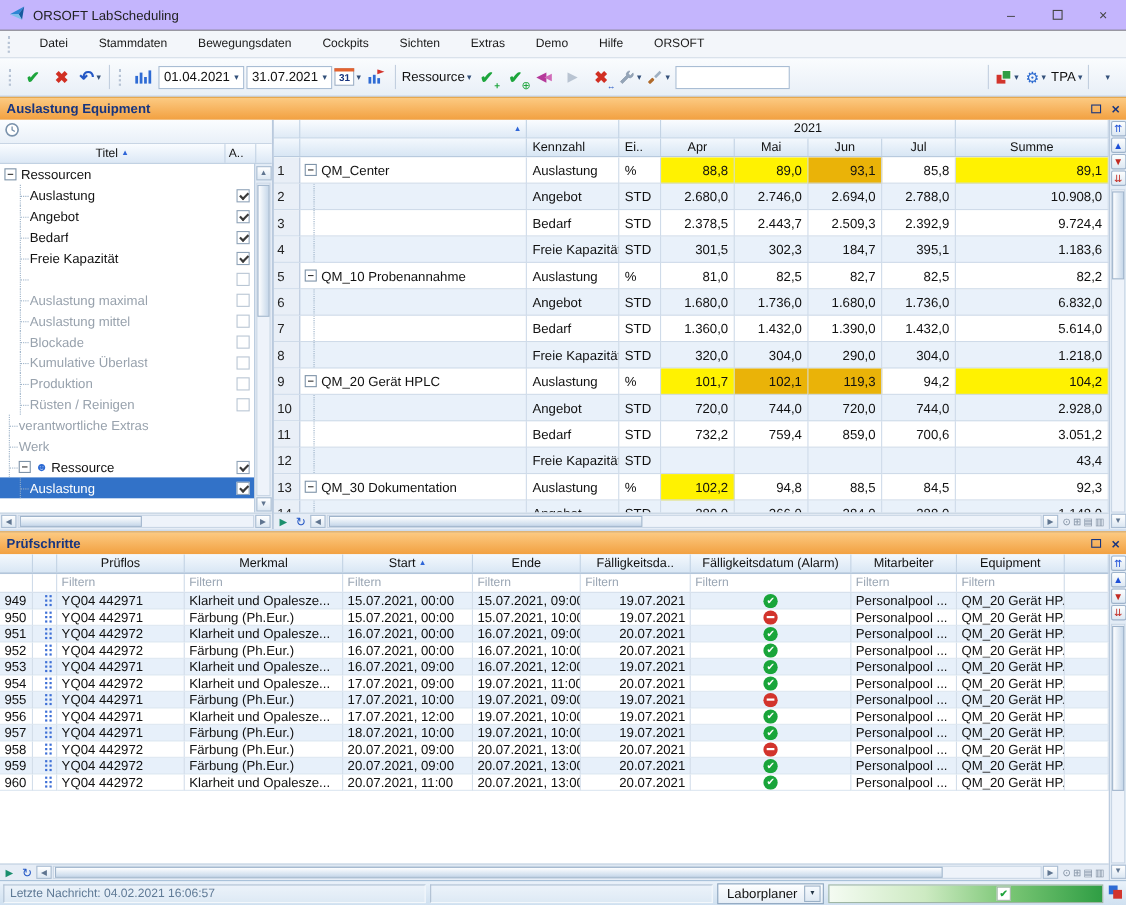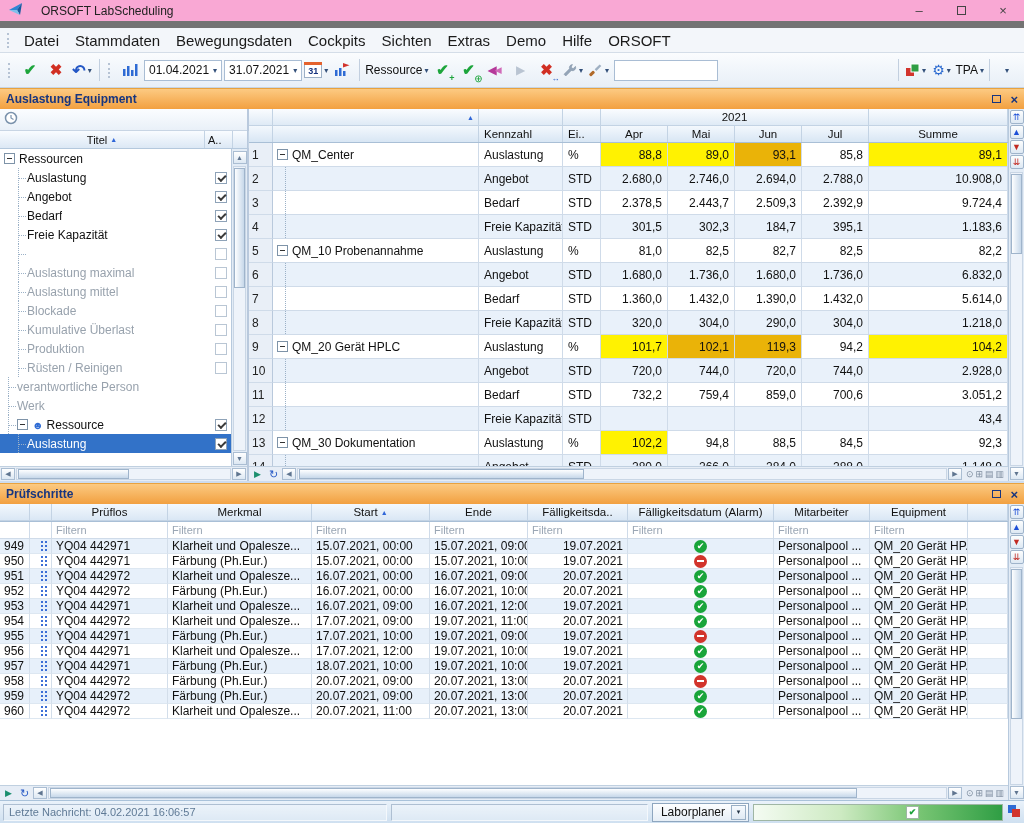--- a/index.html
+++ b/index.html
@@ -10,30 +10,30 @@
   .g-check::before{content:"✔";} .g-cross::before{content:"✖";} .g-undo::before{content:"↶";}
   .g-dd::before{content:"▾";} .g-up::before{content:"▲";} .g-dn::before{content:"▼";}
   .g-up2::before{content:"⇈";} .g-dn2::before{content:"⇊";} .g-left::before{content:"◀";}
   .g-right::before{content:"▶";} .g-gear::before{content:"⚙";} .g-refresh::before{content:"↻";}
   .g-min::before{content:"–";} .g-x::before{content:"×";} .g-sort::before{content:"▲";}
   .g-person::before{content:"☻";} .g-va::before{content:"⊙";} .g-vb::before{content:"⊞";}
   .g-vc::before{content:"▤";} .g-vd::before{content:"▥";} .g-plus::before{content:"+";}
   .g-oplus::before{content:"⊕";} .g-harr::before{content:"↔";}
 
   
-  .titlebar{height:28px;background:#f9a8d4;display:flex;align-items:center;padding-left:8px;gap:17px;border-bottom:7px solid #737373;}
+  .titlebar{height:28px;background:#c4b5fd;display:flex;align-items:center;padding-left:8px;gap:6px;border-bottom:1px solid #737373;}
   .title-text{font-size:12px;color:#222;}
   .win-controls{margin-left:auto;display:flex;height:100%;}
   .win-btn{width:42px;height:100%;display:flex;align-items:center;justify-content:center;color:#444;font-size:13px;}
   .maxbox{width:9px;height:9px;border:1px solid #444;display:inline-block;}
 
   
   .menubar{height:25px;background:#f3f6fa;border-bottom:1px solid #d4dde8;display:flex;align-items:center;padding:0 3px;}
   .grip{width:5px;height:15px;border-left:2px dotted #b6c3d4;margin:0 4px;}
-  .menu-item{padding:4px 8px;font-size:15px;color:#1a1a1a;white-space:nowrap;cursor:default;}
+  .menu-item{padding:4px 8px;font-size:11px;color:#1a1a1a;white-space:nowrap;cursor:default;margin-left:12px;}
 
   
   .toolbar{height:35px;background:linear-gradient(#fafcfe,#e8eff7);border-bottom:1px solid #c8d5e4;display:flex;align-items:center;padding:0 4px;}
   .tbtn{height:25px;min-width:24px;display:inline-flex;align-items:center;justify-content:center;margin:0 1px;gap:2px;position:relative;}
   .tsep{width:1px;height:22px;background:#c2cfdf;margin:0 4px;flex:none;}
   .ic-check{color:#1da53c;font-size:15px;font-weight:bold;}
   .ic-cross{color:#d12f23;font-size:15px;font-weight:bold;}
   .ic-undo{color:#2457c5;font-size:16px;font-weight:bold;}
   .dd{font-size:8px;color:#33507a;}
   .tfield{height:21px;background:#fff;border:1px solid #a9bdd4;display:flex;align-items:center;padding:0 4px;margin:0 1px;gap:4px;font-size:12px;}
@@ -416,21 +416,21 @@
             <span class="ind lv2" data-name="tree-indent"></span>
 
             <span class="tlabel" data-name="tree-item-label">Rüsten / Reinigen</span>
             <span class="sp"></span>
             <span class="cb cb-off" data-name="tree-item-checkbox"></span>
           </div>
 
           <div class="titem alt grey" data-name="tree-item">
             <span class="ind lv1" data-name="tree-indent"></span>
 
-            <span class="tlabel" data-name="tree-item-label">verantwortliche Person</span>
+            <span class="tlabel" data-name="tree-item-label">verantwortliche Extras</span>
             <span class="sp"></span>
 
           </div>
 
           <div class="titem grey" data-name="tree-item">
             <span class="ind lv1" data-name="tree-indent"></span>
 
             <span class="tlabel" data-name="tree-item-label">Werk</span>
             <span class="sp"></span>
 

